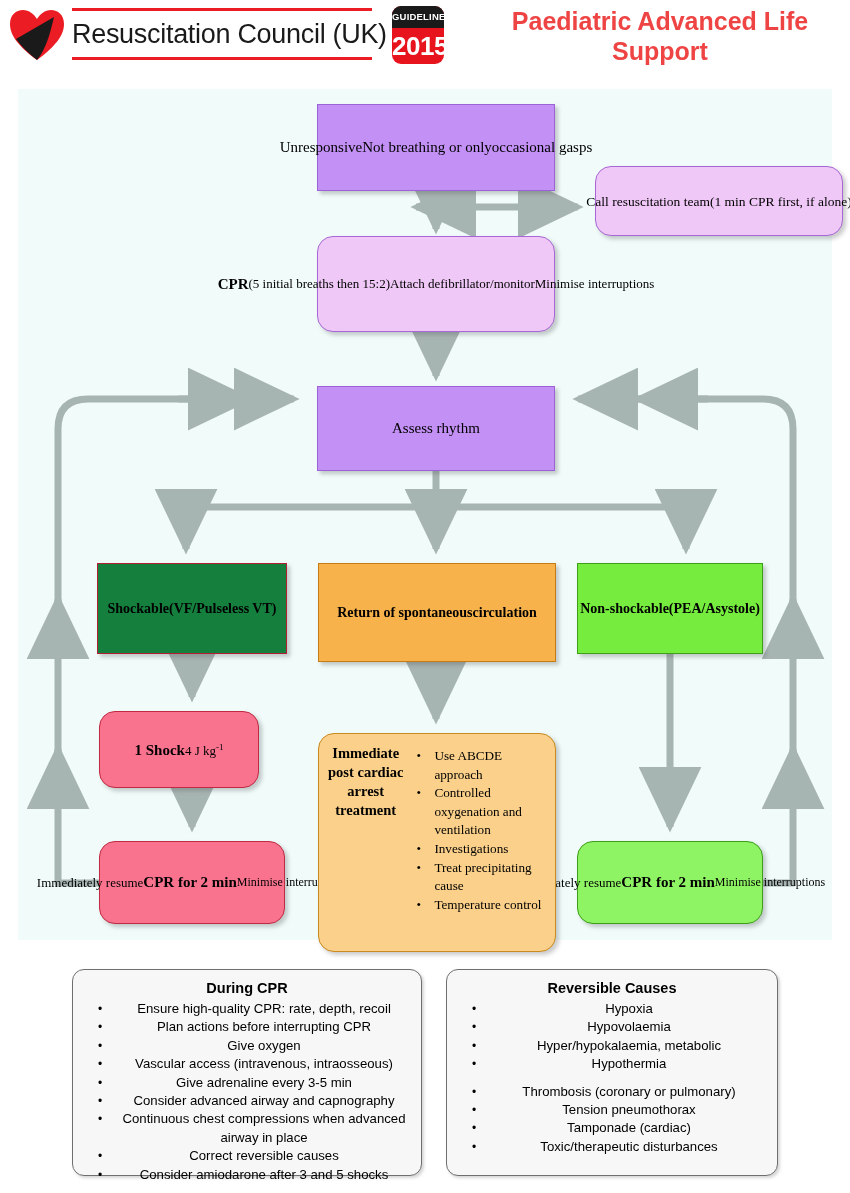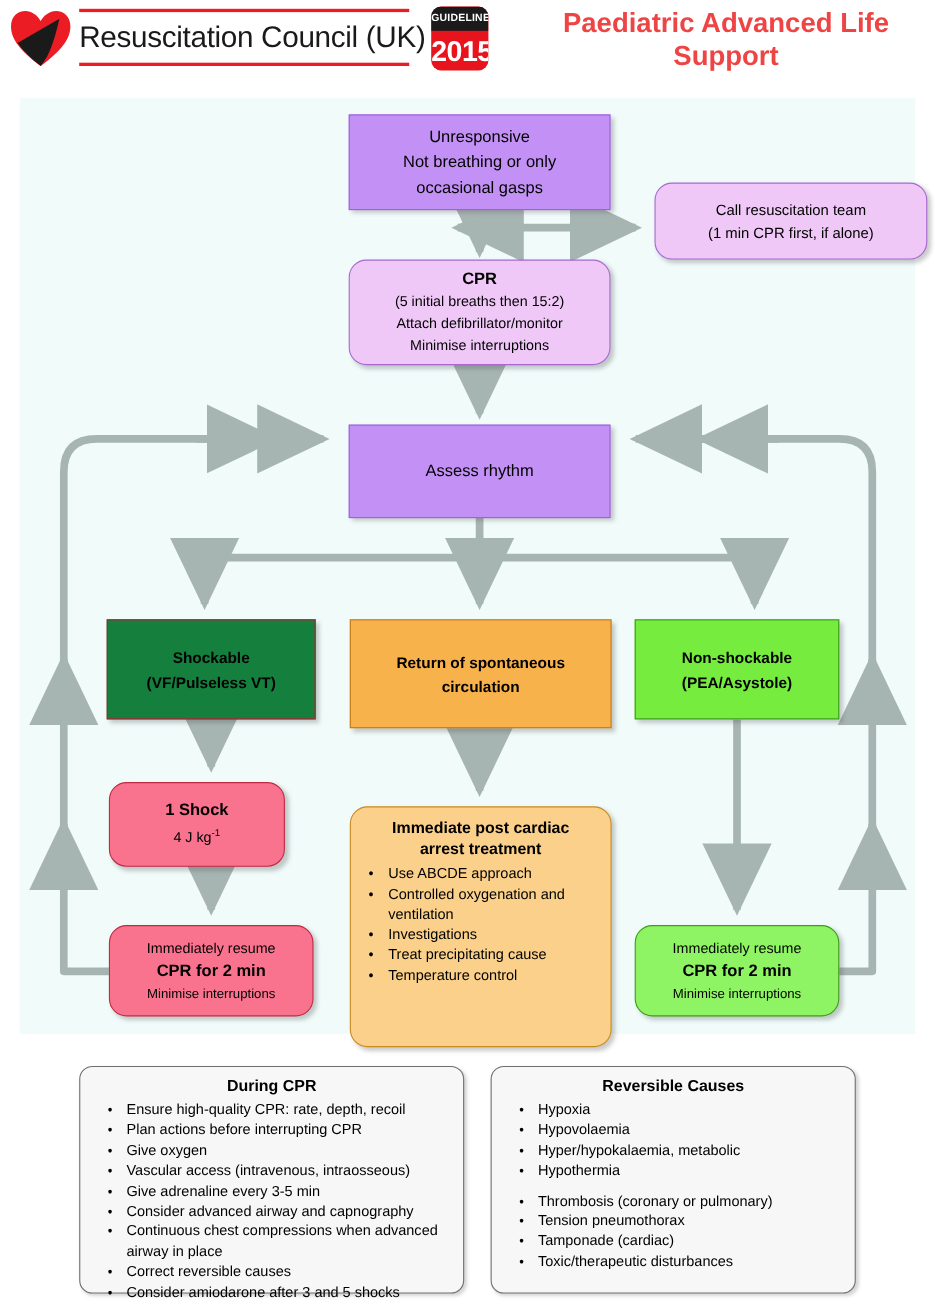--- a/index.html
+++ b/index.html
@@ -49,23 +49,24 @@
 
   
   #algo-panel{
     left:18px;top:89px;width:814px;height:851px;
     background:#f0fbfa;
   }
 
   
   .node{
     position:absolute;box-sizing:border-box;
-    display:flex;flex-direction:column;align-items:center;justify-content:center;
+    display:flex;align-items:center;justify-content:center;
     text-align:center;z-index:5;
     box-shadow:3px 3px 4px rgba(80,80,80,0.30);
+    font-family:Liberation Serif, serif;
   }
   .node .ln{display:block;white-space:nowrap;}
   .node .ln.b{font-weight:bold;}
 
   .purple-dark{background:#c391f5;border:1px solid #9b63d6;}
   .purple-light{background:#f0c8f7;border:1.6px solid #a768d4;border-radius:16px;}
   .red{background:#15803d;border:1px solid #b02030;}
   .pink{background:#f9738f;border:1.6px solid #c02a42;border-radius:16px;}
   .orange{background:#f7b24b;border:1px solid #c57c16;}
   .orange-light{background:#fbd08a;border:1.6px solid #c98a1e;border-radius:16px;}
@@ -111,21 +112,21 @@
     position:absolute;box-sizing:border-box;
     background:#f7f7f7;border:1.3px solid #6f6f6f;border-radius:12px;
     box-shadow:2px 2px 3px rgba(90,90,90,0.25);
     padding:8px 8px 8px 8px;
   }
   #box-during{left:72px;top:969px;width:350px;height:207px;}
   #box-reverse{left:446px;top:969px;width:332px;height:207px;}
   .infobox .hd{
     font-size:14.5px;font-weight:bold;text-align:center;line-height:20px;margin-bottom:2px;
   }
-  .infobox ul{margin:0;padding:0 0 0 34px;list-style:none;}
+  .infobox ul{margin:0;padding:0 0 0 34px;list-style:none;text-align:center;}
   .infobox li{font-size:13.2px;line-height:18.4px;position:relative;}
   .infobox li:before{content:"\2022";position:absolute;left:-17px;top:0;font-size:12px;}
   .infobox li.gap{height:9px;}
   .infobox li.gap:before{content:"";}
 
   
   #wires{left:18px;top:89px;width:814px;height:851px;z-index:1;}
 </style>
 </head>
 <body>

